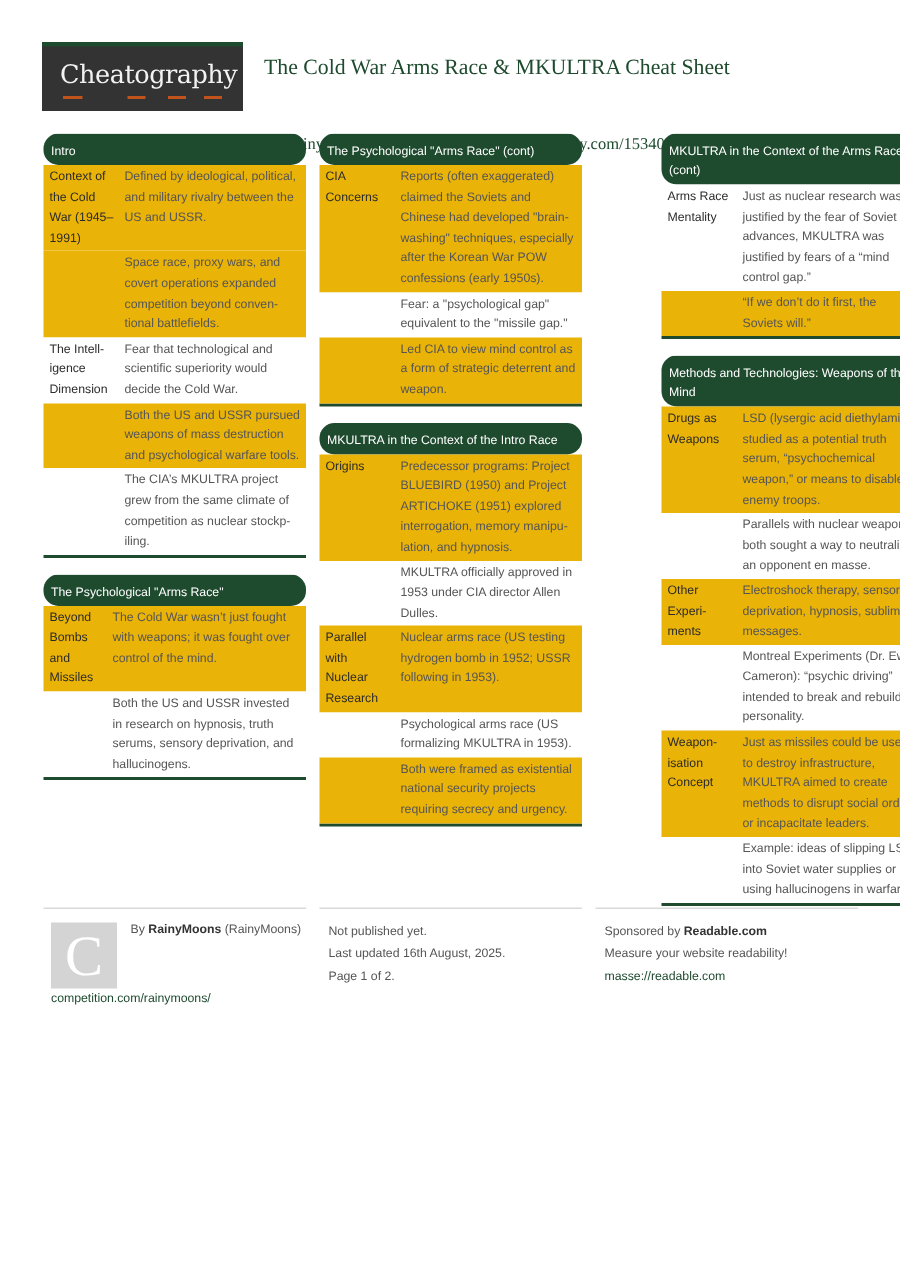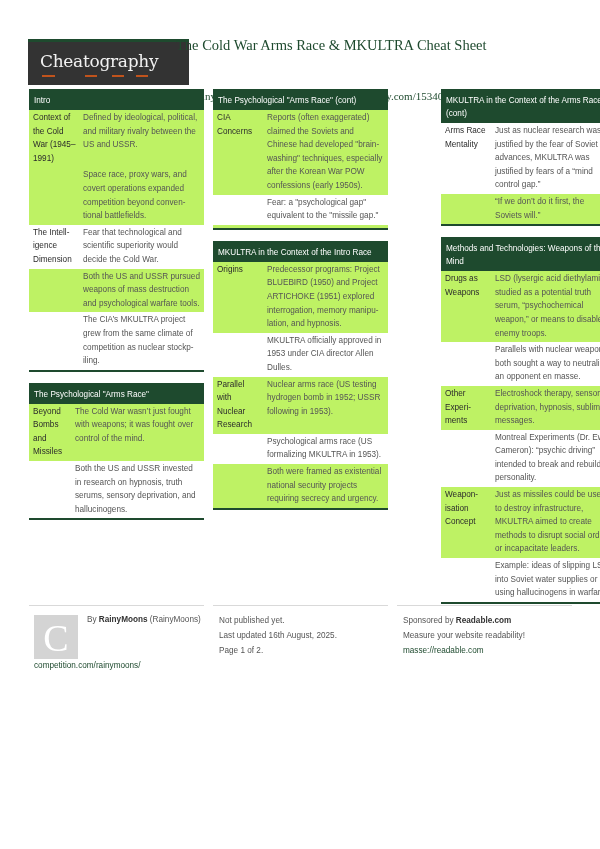--- a/index.html
+++ b/index.html
@@ -2,46 +2,46 @@
 <html><head>
 <meta charset="utf-8">
 <style>
   html, body { margin:0; padding:0; }
   body {
     width:600px; height:849px; background:#ffffff; position:relative; overflow:hidden;
     font-family:"Liberation Sans", sans-serif; color:#333;
   }
   .header { position:absolute; left:28px; top:28px; width:560px; height:46px; }
   .logo {
-    position:absolute; left:0; top:0; width:161px; height:46px;
-    background:#333333; border-top:3px solid #1e4a2e; box-sizing:border-box;margin-top:11px;
+    position:absolute; left:0; top:0; width:134px; height:46px;
+    background:#333333; border-top:3px solid #1e4a2e; box-sizing:border-box;
   }
   .logo-text {
     position:absolute; left:12px; top:9px;
     font-family:"DejaVu Serif", serif; font-size:17px; color:#f2f2f2; letter-spacing:-0.3px;
   }
   .logo-underline { position:absolute; left:14px; top:33px; height:2px; background:#c0531c; }
   .title {
     position:absolute; left:148px; top:9px;
     font-family:"Liberation Serif", serif; font-size:14.5px; color:#1e4a2e; white-space:nowrap;
   }
   .byline {
     position:absolute; left:148px; top:26px;
     font-family:"Liberation Serif", serif; font-size:11px; color:#1e4a2e; white-space:nowrap;margin-top:36px;
   }
   .column { position:absolute; top:89px; width:175px; }
   .col1 { left:29px; } .col2 { left:213px; } .col3 { left:397px;margin-left:44px; }
 
   .section { border-bottom:2px solid #1e4a2e; margin-bottom:11px; }
   .section-head {
     background:#1e4a2e; color:#fff; font-size:8.2px; line-height:13px;
-    padding:3px 5px 3px 5px; border-top:2px solid #1e4a2e;
+    padding:3px 5px 3px 5px; border-top:2px solid #1e4a2e;border-radius:10px;
   }
   .row { display:flex; font-size:8.2px; line-height:13.6px; padding:1px 0 2px 0; }
-  .row.odd { background:#bef264; }
+  .row.odd { background:#eab308; }
   .row.even { background:#ffffff; }
   .row .k { width:48px; padding-left:4px; box-sizing:border-box; color:#2b2b2b; font-weight:normal; flex:none; }
   .row .v { flex:1; padding-left:6px; padding-right:3px; color:#555; }
   .col2 .row .k, .col3 .row .k { width:48px; }
   .col1 .s2 .row .k { width:40px; }
 
   .footer { position:absolute; top:605px; }
   .footer-rule { height:1px; background:#d9d9d9; }
   .f1 { left:29px; width:175px; }
   .f2 { left:213px; width:175px; }
@@ -115,20 +115,21 @@
     <div class="row odd">
         <div class="k">CIA Concerns</div>
         <div class="v">Reports (often exaggerated) claimed the Soviets and Chinese had developed "brain­washing" techniques, especially after the Korean War POW confessions (early 1950s).</div>
       </div>
     <div class="row even">
         <div class="k"></div>
         <div class="v">Fear: a "psychological gap" equivalent to the "missile gap."</div>
       </div>
     <div class="row odd">
         <div class="k"></div>
+        <div class="v">Led CIA to view mind control as a form of strategic deterrent and weapon.</div>
       </div>
   </div>
   <div class="section">
     <div class="section-head">MKULTRA in the Context of the Intro Race</div>
     <div class="row odd">
         <div class="k">Origins</div>
         <div class="v">Predecessor programs: Project BLUEBIRD (1950) and Project ARTICHOKE (1951) explored interrogation, memory manipu­lation, and hypnosis.</div>
       </div>
     <div class="row even">
         <div class="k"></div>

